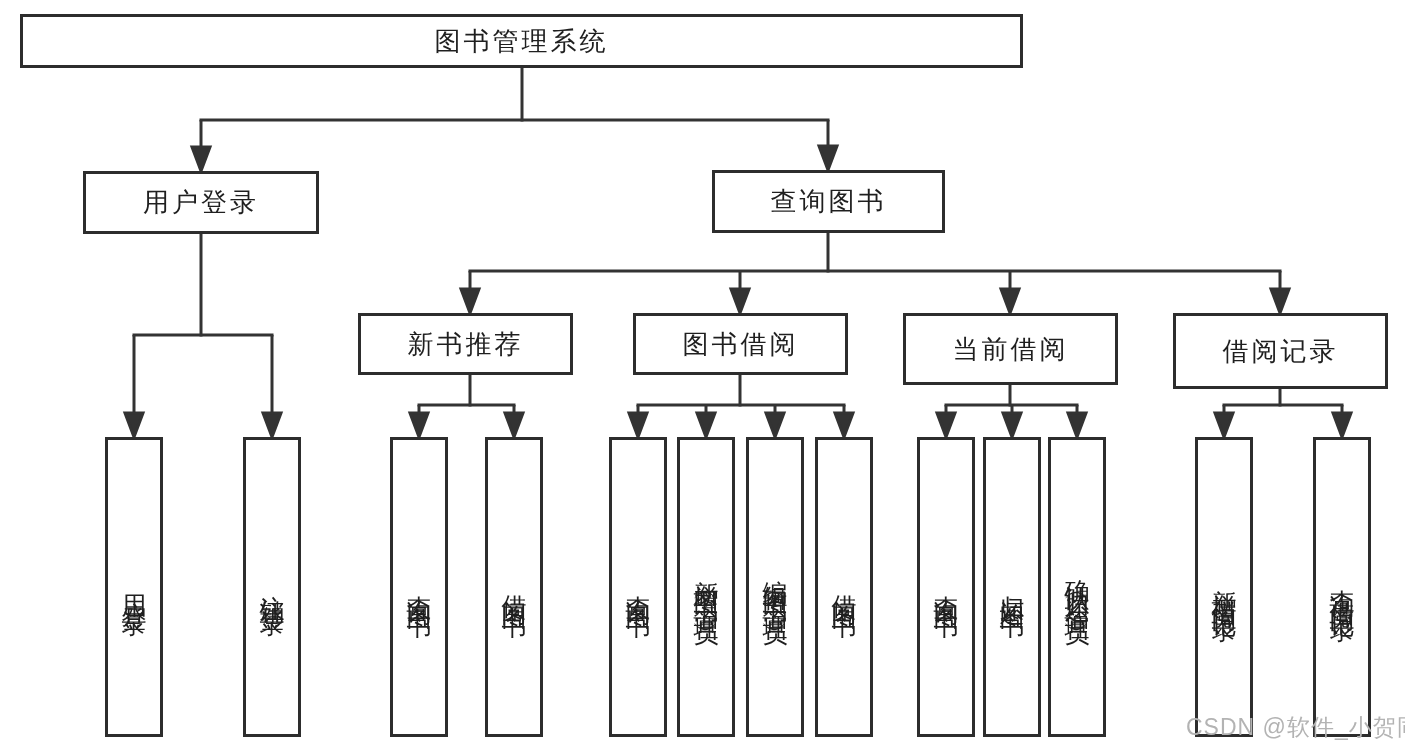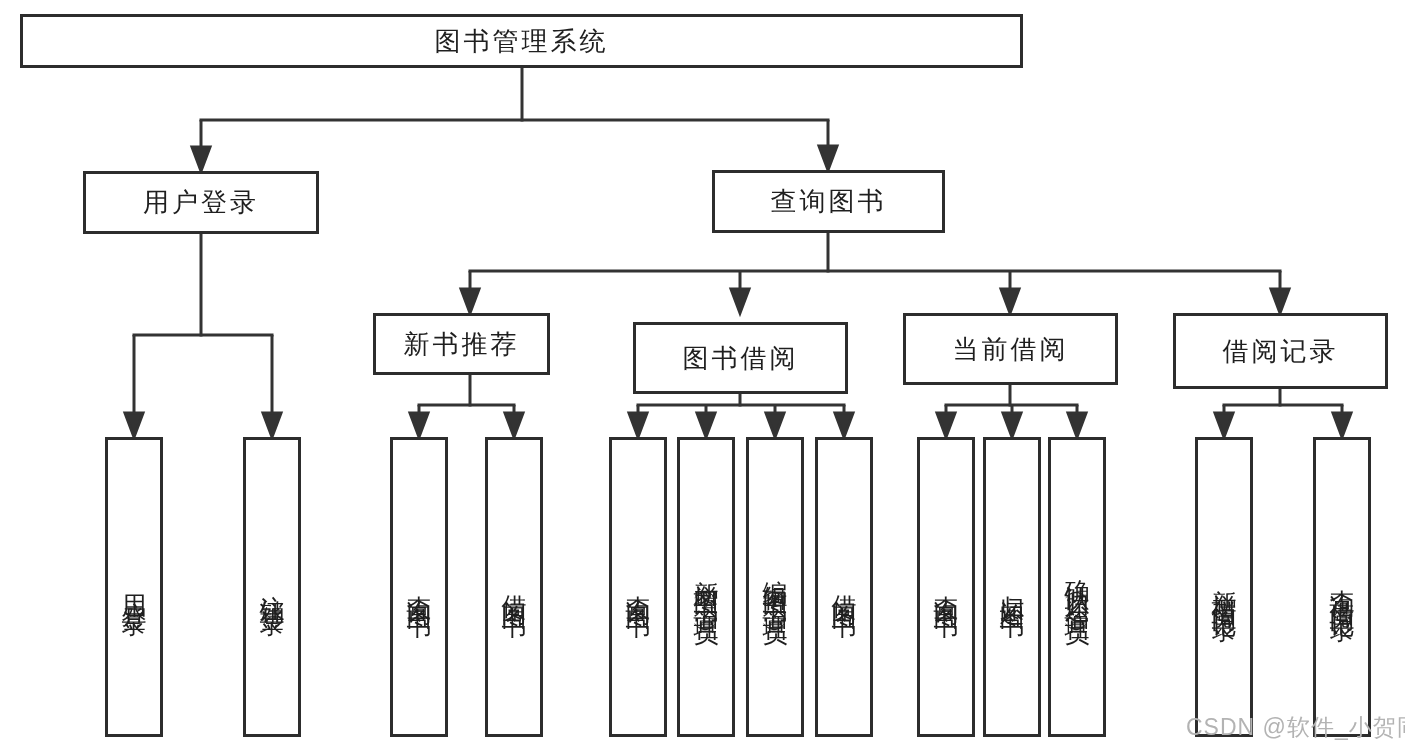--- a/index.html
+++ b/index.html
@@ -116,24 +116,24 @@
     <span class="hlabel">图书管理系统</span>
   </div>
 
   <div class="box" style="left:83px;top:171px;width:236px;height:63px">
     <span class="hlabel">用户登录</span>
   </div>
   <div class="box" style="left:712px;top:170px;width:233px;height:63px">
     <span class="hlabel">查询图书</span>
   </div>
 
-  <div class="box" style="left:373px;top:313px;width:177px;height:62px">
+  <div class="box" style="left:358px;top:313px;width:215px;height:62px">
     <span class="hlabel">新书推荐</span>
   </div>
-  <div class="box" style="left:633px;top:322px;width:215px;height:72px">
+  <div class="box" style="left:633px;top:313px;width:215px;height:62px">
     <span class="hlabel">图书借阅</span>
   </div>
   <div class="box" style="left:903px;top:313px;width:215px;height:72px">
     <span class="hlabel">当前借阅</span>
   </div>
   <div class="box" style="left:1173px;top:313px;width:215px;height:76px">
     <span class="hlabel">借阅记录</span>
   </div>
 
   <div class="box" style="left:105px;top:437px;width:58px;height:300px">

